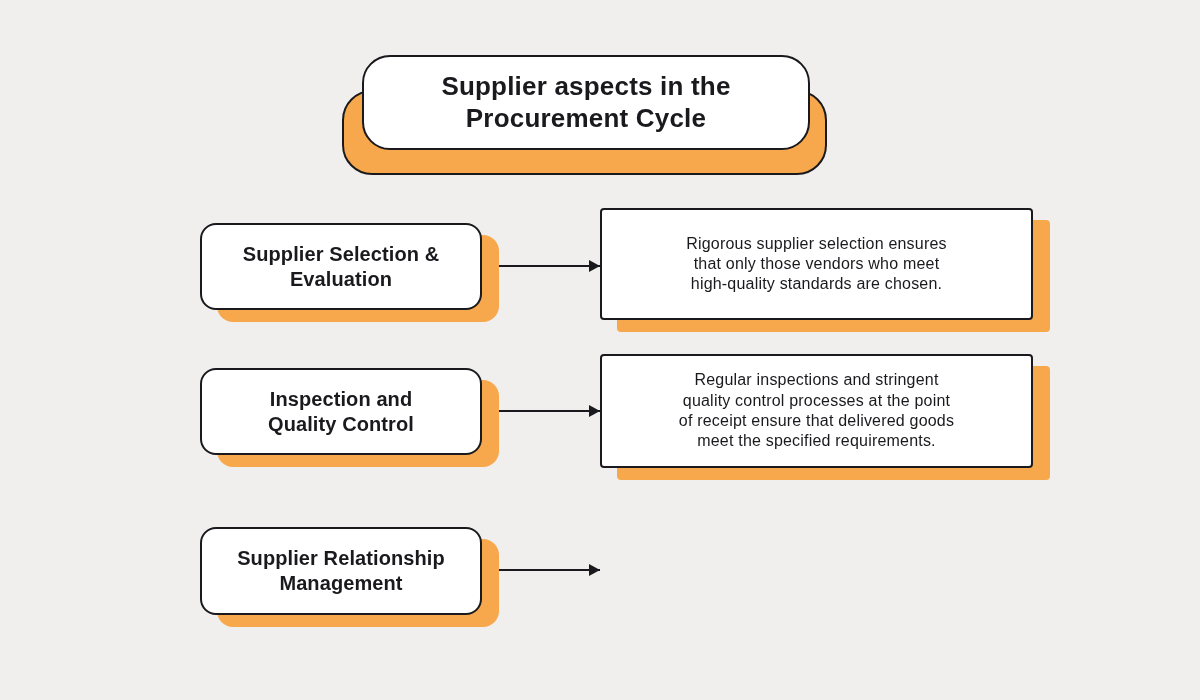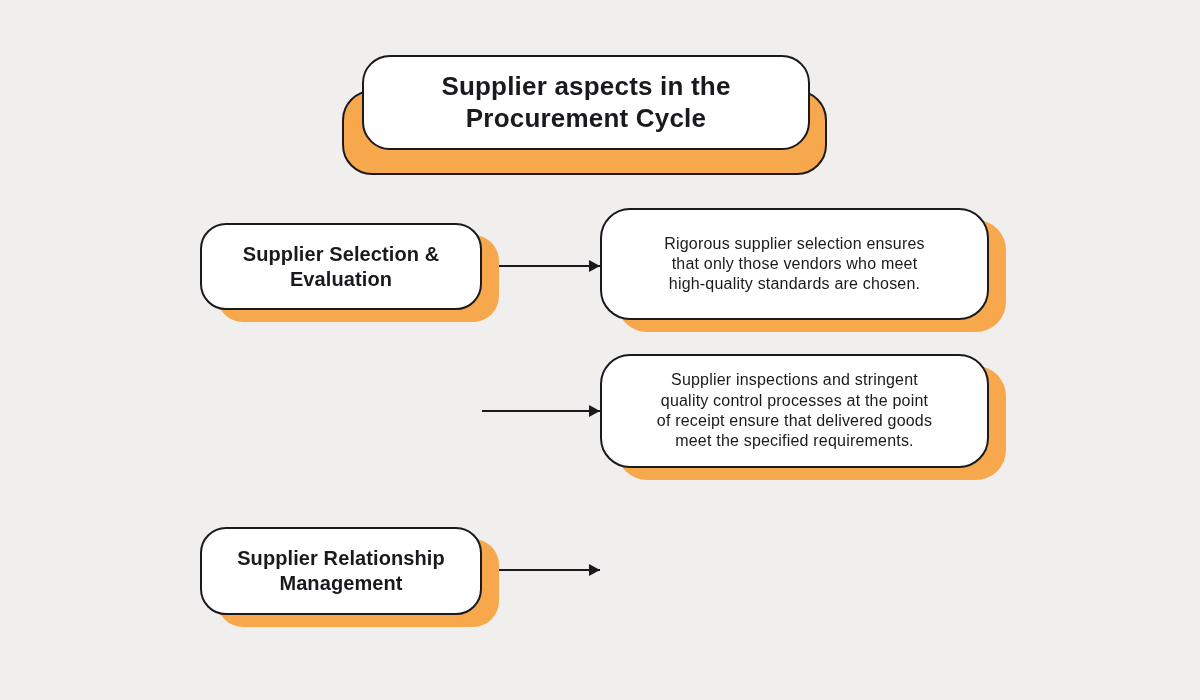--- a/index.html
+++ b/index.html
@@ -56,22 +56,22 @@
   .node {
     position: absolute;
     background: var(--card-white);
     border: 2px solid var(--ink);
     display: flex; align-items: center; justify-content: center;
     text-align: center;
     box-shadow: 17px 12px 0 0 var(--accent-orange);
     z-index: 2;
     padding: 8px 14px;
   }
-  .node.left  { left: 200px; width: 282px; border-radius: 26px; }
-  .node.right { left: 600px; width: 389px; border-radius: 30px; padding: 3px 18px; }
+  .node.left  { left: 200px; width: 282px; border-radius: 16px; }
+  .node.right { left: 600px; width: 433px; border-radius: 4px; padding: 3px 18px; }
 
   .left-1  { top: 223px; height: 87px; }
   .left-2  { top: 368px; height: 87px; }
   .left-3  { top: 527px; height: 88px; }
   .right-1 { top: 208px; height: 112px; }
   .right-2 { top: 354px; height: 114px; }
   .right-3 { top: 513px; height: 112px; }
 
   .heading {
     font-size: 20px;
@@ -125,23 +125,27 @@
     <span class="heading">Supplier Selection &amp;
 Evaluation</span>
   </div>
   <div class="arrow arrow-1"></div>
   <div class="node right right-1">
     <span class="body-text">Rigorous supplier selection ensures
 that only those vendors who meet
 high-quality standards are chosen.</span>
   </div>
 
+  <div class="node left left-2">
+    <span class="heading">Inspection and
+Quality Control</span>
+  </div>
   <div class="arrow arrow-2"></div>
   <div class="node right right-2">
-    <span class="body-text">Supplier inspections and stringent
+    <span class="body-text">Regular inspections and stringent
 quality control processes at the point
 of receipt ensure that delivered goods
 meet the specified requirements.</span>
   </div>
 
   <div class="node left left-3">
     <span class="heading">Supplier Relationship
 Management</span>
   </div>
   <div class="arrow arrow-3"></div>

